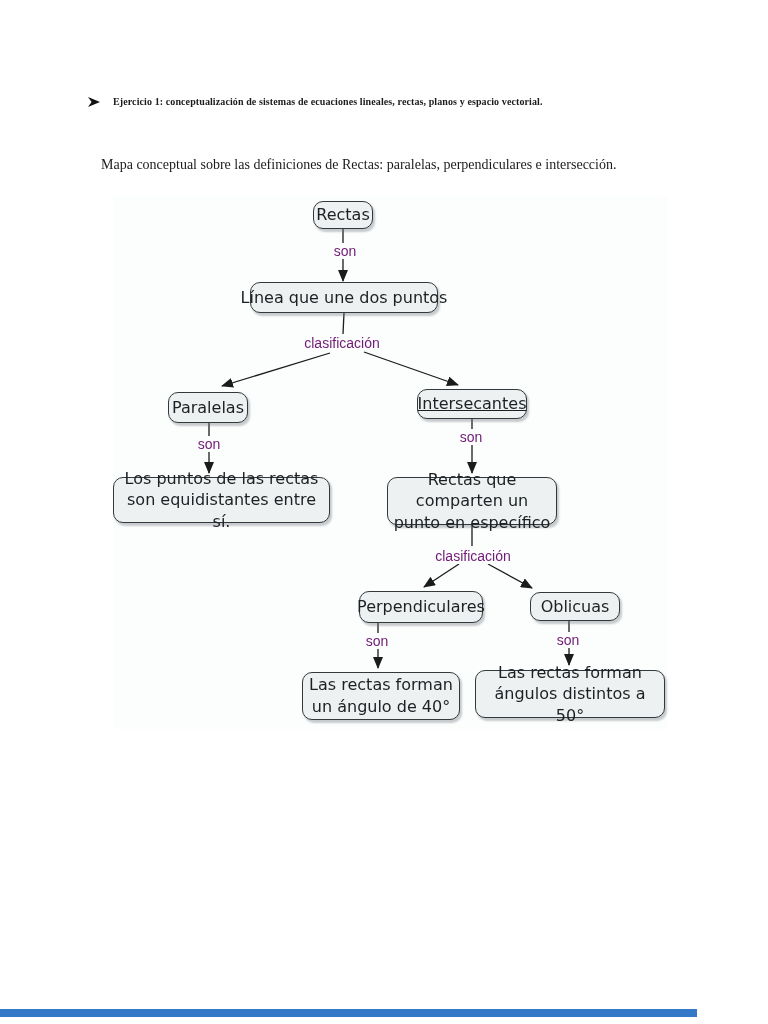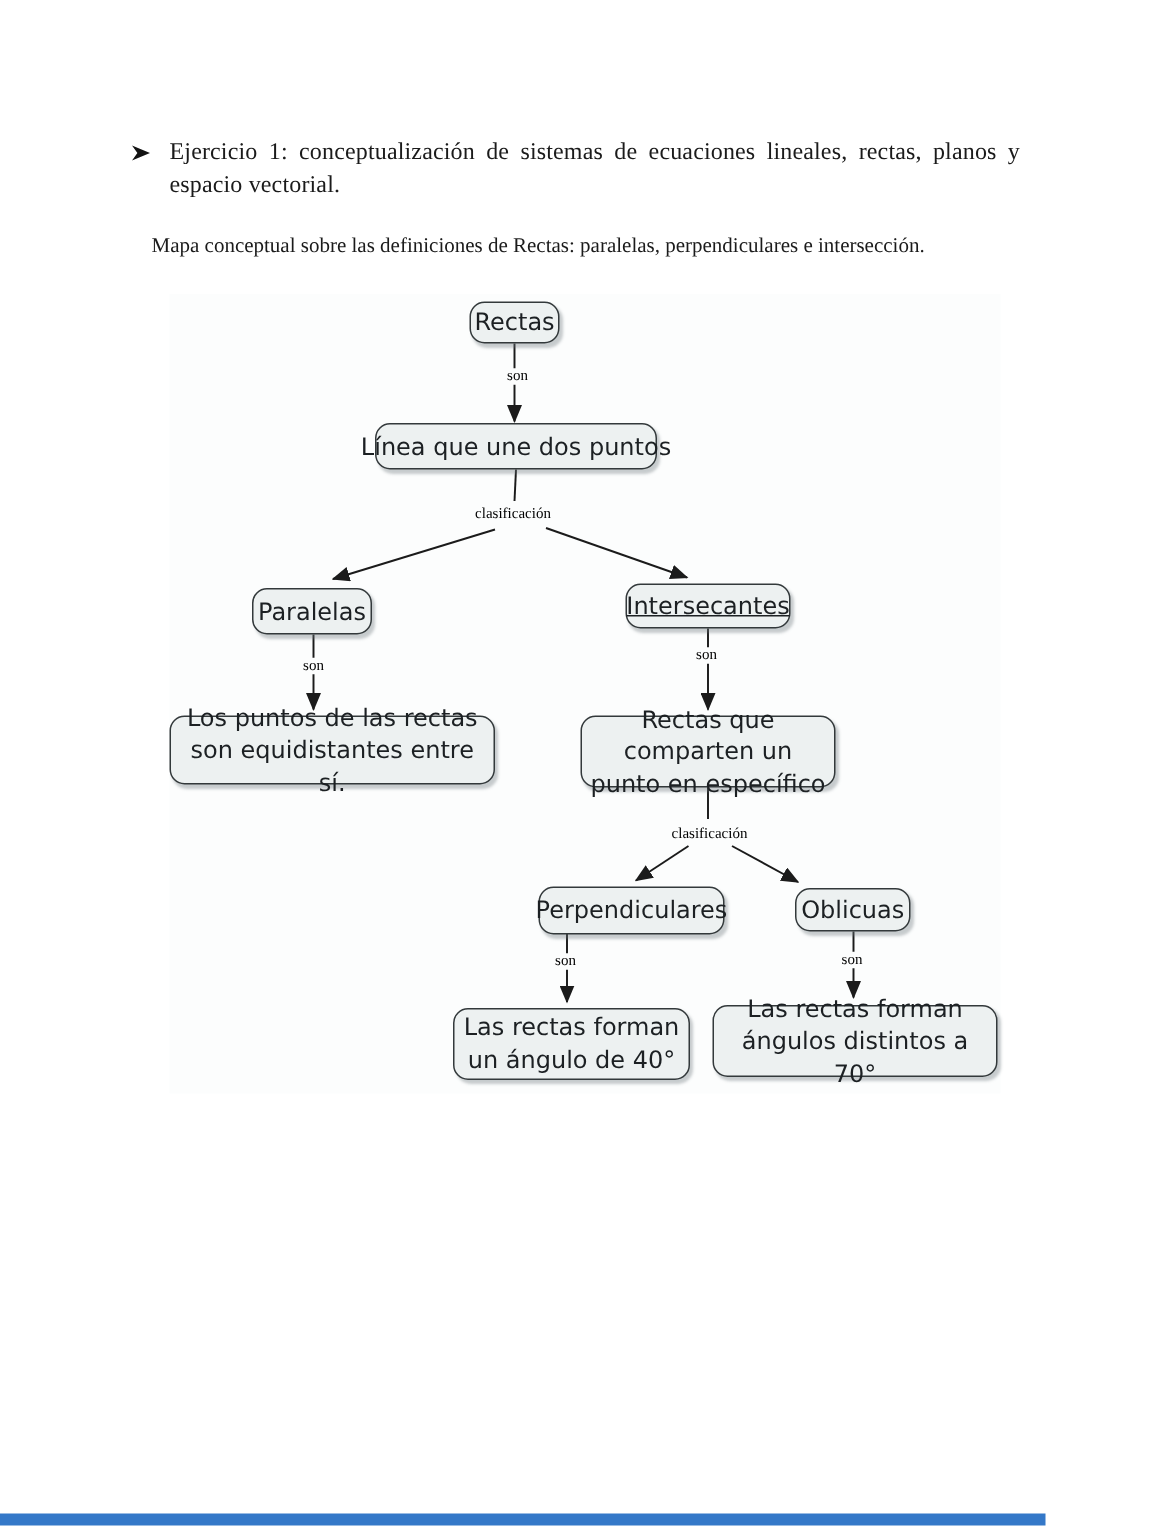--- a/index.html
+++ b/index.html
@@ -4,21 +4,21 @@
 <style>
   html,body{margin:0;padding:0;}
   body{
     width:768px;height:1024px;position:relative;background:#ffffff;overflow:hidden;
     font-family:"Liberation Serif",serif;color:#1b1b1b;
   }
   
   .heading{position:absolute;left:88px;top:91px;width:594px;display:flex;}
   .bullet{flex:0 0 25px;padding-top:3px;}
   .heading-text{
-    margin:0;width:567px;font-weight:normal;font-size:16px;line-height:21.5px;
+    margin:0;width:567px;font-weight:bold;font-size:10px;line-height:21.5px;
     text-align:justify;letter-spacing:.1px;
   }
   .intro{
     position:absolute;left:85px;top:140px;margin:16px;width:660px;
     font-size:14px;line-height:18px;white-space:nowrap;
   }
   
   .map-bg{position:absolute;left:113px;top:196px;width:554px;height:533px;background:#fcfdfd;}
   .links-svg{position:absolute;left:0;top:0;width:768px;height:1024px;pointer-events:none;}
   .node{
@@ -26,21 +26,21 @@
     display:flex;align-items:center;justify-content:center;text-align:center;
     background:#edf1f1;border:1.6px solid #33393b;border-radius:10px;
     box-shadow:2px 2.5px 2px rgba(110,120,126,.38);
     font-family:"DejaVu Sans",sans-serif;font-size:16px;line-height:1.35;color:#1c2023;
     padding:2px 5px;
   }
   .nw{white-space:nowrap;}
   .link-label{
     position:absolute;transform:translate(-50%,-50%);
     background:#fcfdfd;padding:0 3px;
-    font-family:Liberation Serif, serif;font-size:10px;color:#000000;white-space:nowrap;
+    font-family:Liberation Sans, sans-serif;font-size:14px;color:#701a75;white-space:nowrap;
   }
   
   .bottom-bar{position:absolute;left:0;top:1009px;width:697px;height:8px;background:#3478c8;}
 </style>
 </head>
 <body>
 
 <div>
 
   <div class="heading">
@@ -77,23 +77,23 @@
     </g>
   </svg>
 
   <div class="node nw" style="left:313px;top:201px;width:60px;height:28px;">Rectas</div>
   <div class="node nw" style="left:250px;top:282px;width:188px;height:31px;">Línea que une dos puntos</div>
   <div class="node nw" style="left:168px;top:392px;width:80px;height:31px;">Paralelas</div>
   <div class="node nw" style="left:417px;top:389px;width:110px;height:30px;text-decoration:underline;">Intersecantes</div>
   <div class="node" style="left:113px;top:477px;width:217px;height:46px;">Los puntos de las rectas son equidistantes entre sí.</div>
   <div class="node" style="left:387px;top:477px;width:170px;height:48px;">Rectas que comparten un punto en específico</div>
   <div class="node nw" style="left:319px;top:591px;width:124px;height:32px;margin-left:40px;">Perpendiculares</div>
-  <div class="node nw" style="left:530px;top:592px;width:77px;height:29px;">Oblicuas</div>
+  <div class="node nw" style="left:530px;top:592px;width:90px;height:29px;">Oblicuas</div>
   <div class="node" style="left:302px;top:672px;width:158px;height:48px;">Las rectas forman un ángulo de 40°</div>
-  <div class="node" style="left:475px;top:670px;width:190px;height:48px;">Las rectas forman ángulos distintos a 70°</div>
+  <div class="node" style="left:475px;top:670px;width:190px;height:48px;">Las rectas forman ángulos distintos a 50°</div>
 
   <div class="link-label" style="left:345px;top:251px;">son</div>
   <div class="link-label" style="left:342px;top:343px;">clasificación</div>
   <div class="link-label" style="left:209px;top:444px;">son</div>
   <div class="link-label" style="left:471px;top:437px;">son</div>
   <div class="link-label" style="left:473px;top:556px;">clasificación</div>
   <div class="link-label" style="left:377px;top:641px;">son</div>
   <div class="link-label" style="left:568px;top:640px;">son</div>
 
   <div class="bottom-bar"></div>

